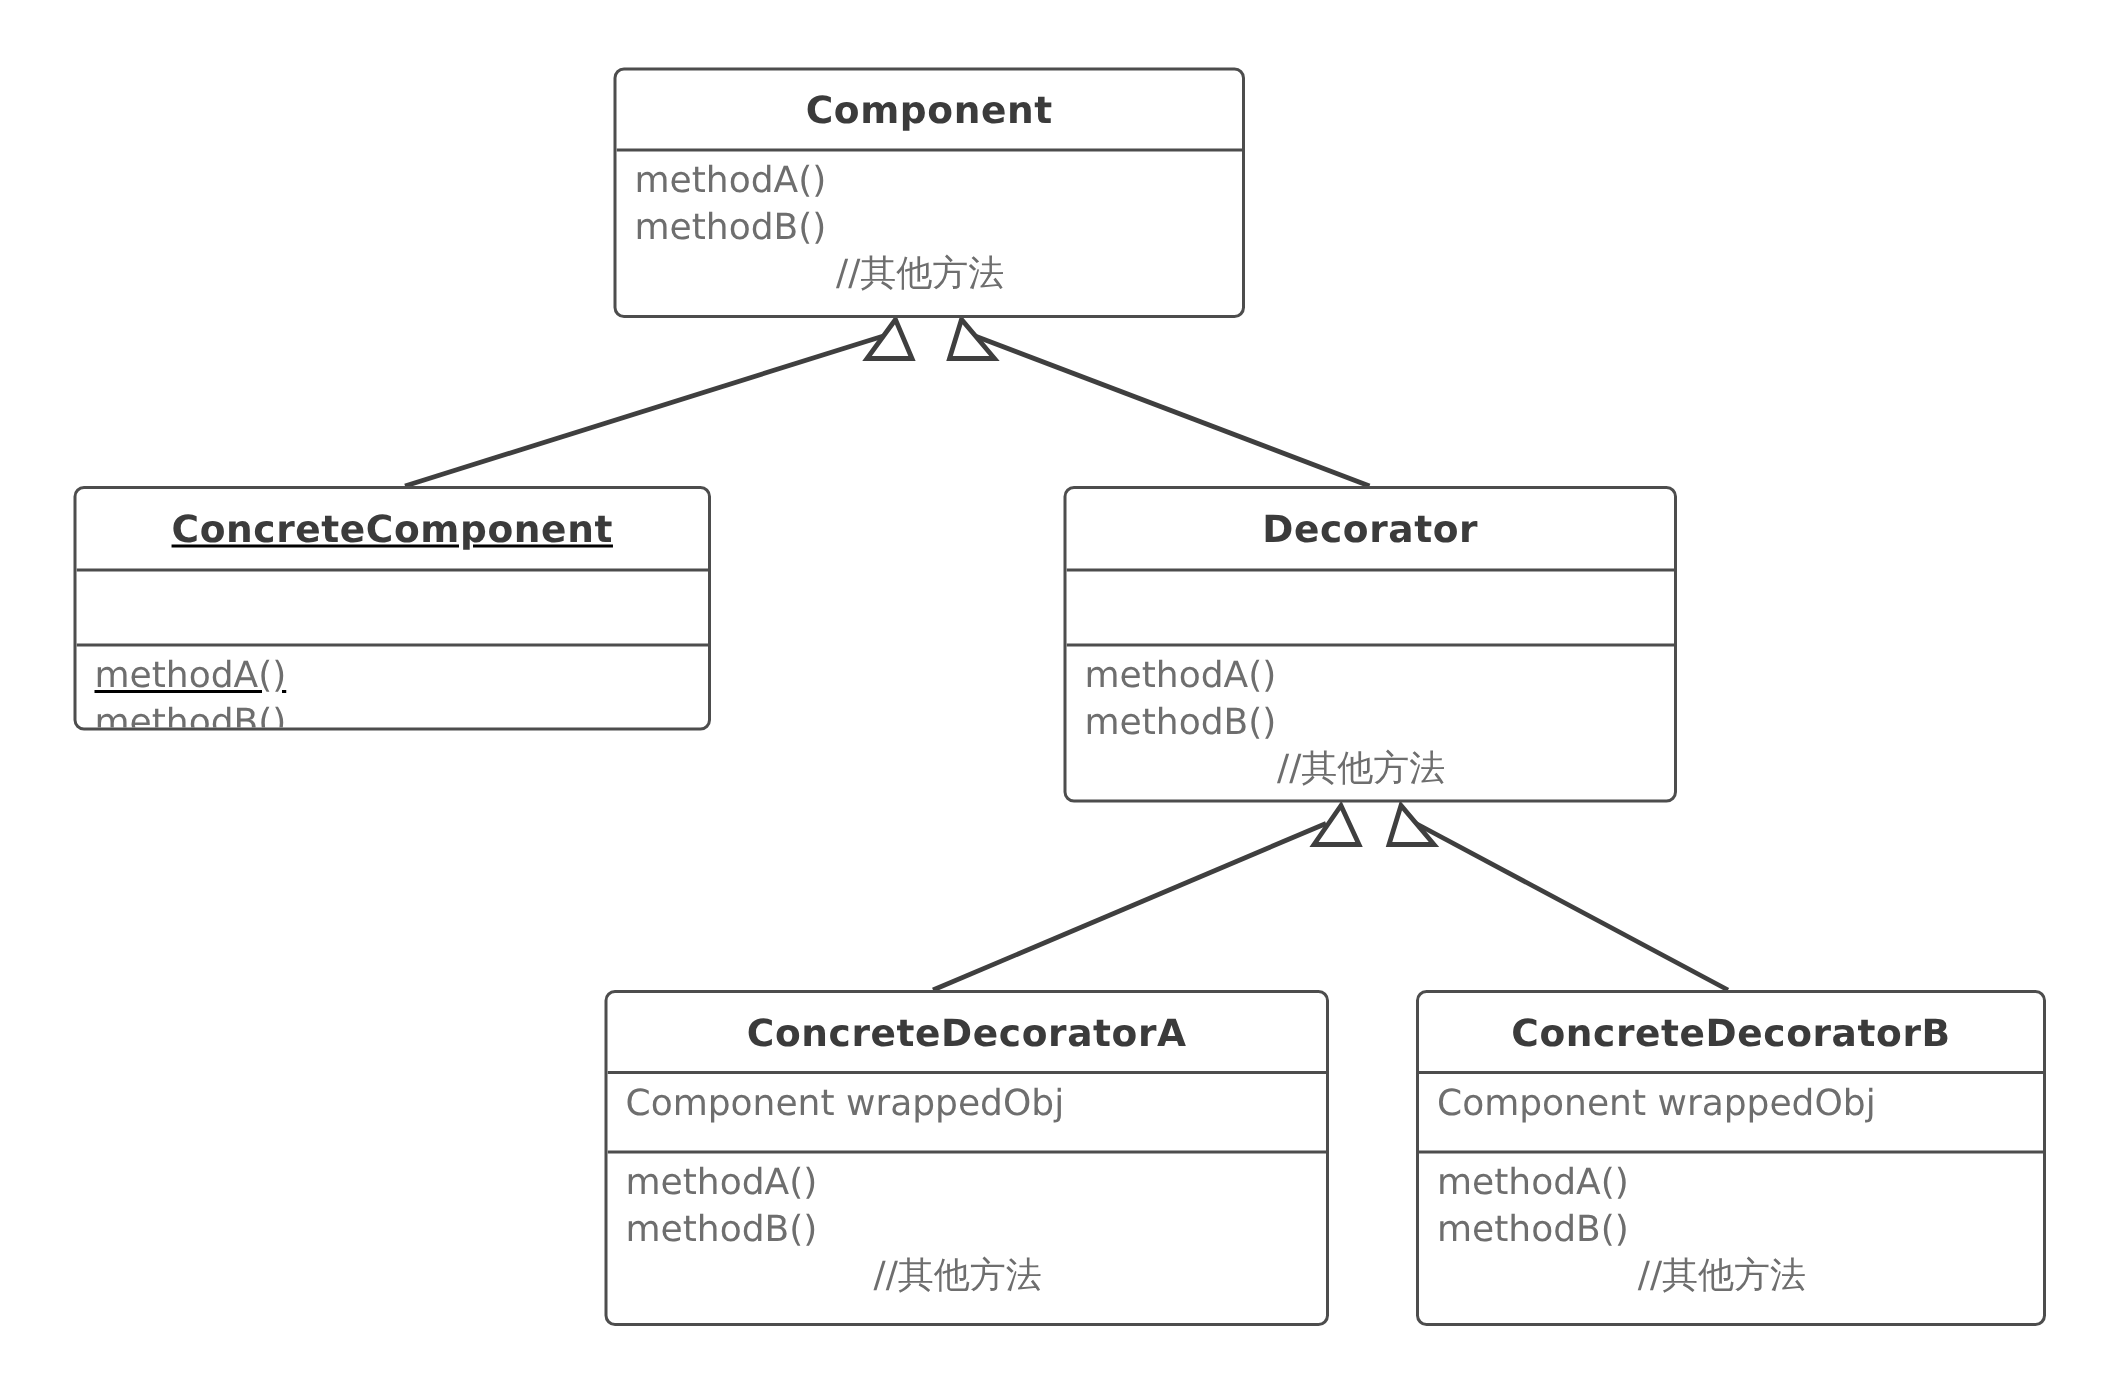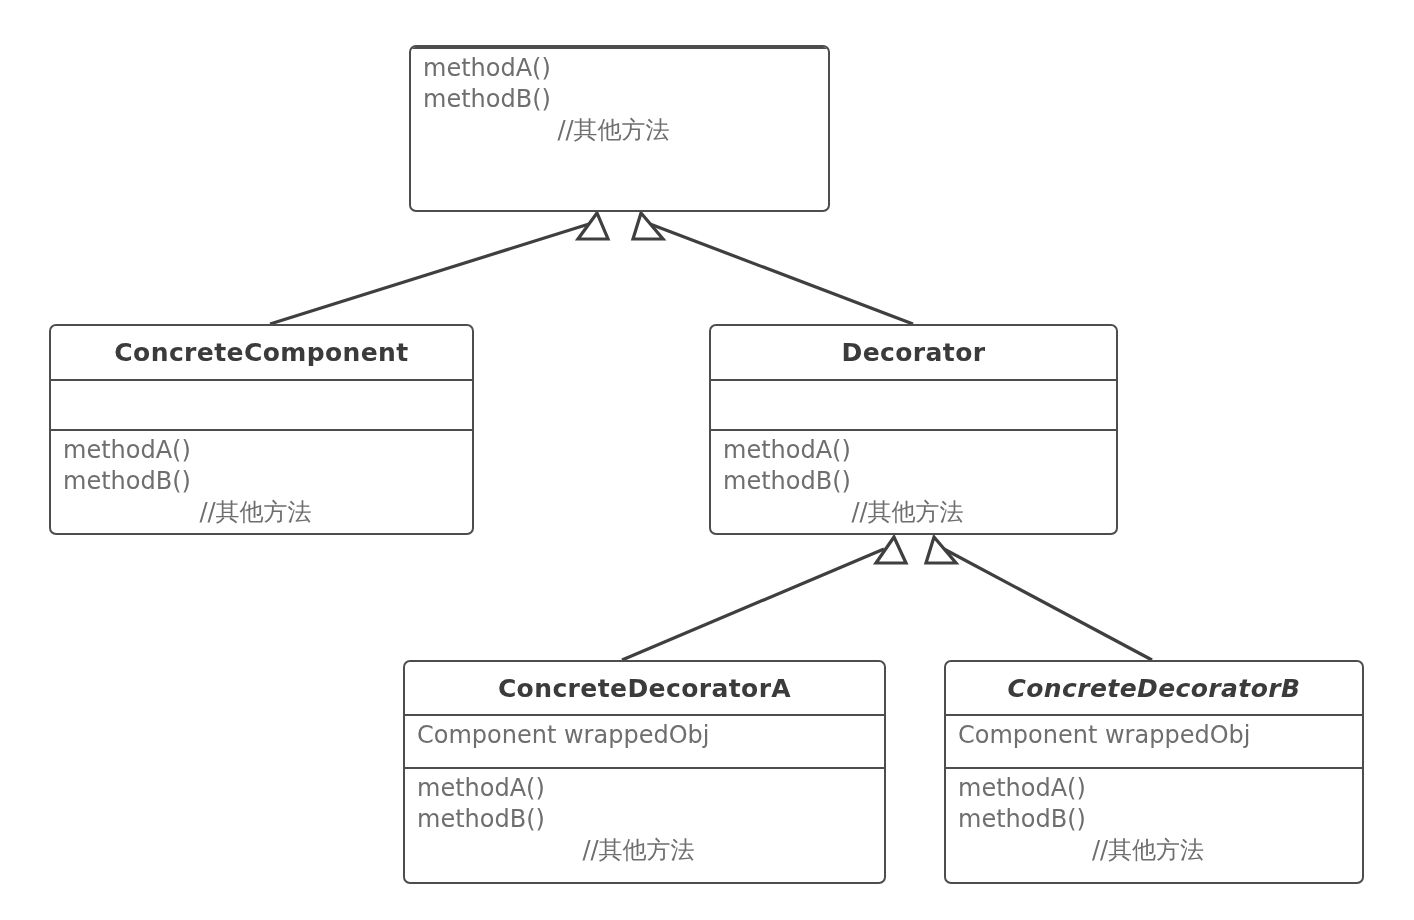--- a/index.html
+++ b/index.html
@@ -64,37 +64,37 @@
   .uml-line.cjk {
     font-family: "DejaVu Sans", "Liberation Sans", sans-serif;
     text-align: center;
   }
 
   
   #box-component        { left: 409px; top: 45px;  width: 421px; height: 167px; }
   #box-component .uml-title { height: 52px; }
   #box-component .ops   { height: 112px; }
 
-  #box-concrete-component { left: 49px;  top: 324px; width: 425px; height: 211px; }
+  #box-concrete-component { left: 49px;  top: 324px; width: 425px; height: 163px; text-decoration: underline; }
   #box-concrete-component .uml-title { height: 53px; }
   #box-concrete-component .attrs { height: 50px; }
   #box-concrete-component .ops   { height: 105px; }
 
   #box-decorator        { left: 709px; top: 324px; width: 409px; height: 211px; }
   #box-decorator .uml-title { height: 53px; }
   #box-decorator .attrs { height: 50px; }
   #box-decorator .ops   { height: 105px; }
 
   #box-concrete-decorator-a { left: 403px; top: 660px; width: 483px; height: 224px; }
   #box-concrete-decorator-a .uml-title { height: 52px; }
   #box-concrete-decorator-a .attrs { height: 53px; }
   #box-concrete-decorator-a .ops   { height: 119px; }
 
   #box-concrete-decorator-b { left: 944px; top: 660px; width: 420px; height: 224px; }
-  #box-concrete-decorator-b .uml-title { height: 52px; font-style: italic; }
+  #box-concrete-decorator-b .uml-title { height: 52px; }
   #box-concrete-decorator-b .attrs { height: 53px; }
   #box-concrete-decorator-b .ops   { height: 119px; }
 </style>
 </head>
 <body>
 
 <div id="canvas">
 
   <svg id="edges" viewBox="0 0 1414 920" width="1414" height="920" aria-hidden="true">
 
@@ -113,20 +113,21 @@
       <polygon points="894,537 876,563 906,563" fill="#ffffff" stroke="#3f3f3f" stroke-width="3.2" stroke-linejoin="miter"></polygon>
     </g>
 
     <g>
       <line x1="1152" y1="660" x2="944" y2="549" stroke="#3f3f3f" stroke-width="3.2"></line>
       <polygon points="934,537 926,563 956,563" fill="#ffffff" stroke="#3f3f3f" stroke-width="3.2" stroke-linejoin="miter"></polygon>
     </g>
   </svg>
 
   <div class="uml-class" id="box-component">
+    <div class="uml-title">Component</div>
     <div class="uml-compartment ops">
       <div class="uml-line">methodA()</div>
       <div class="uml-line">methodB()</div>
       <div class="uml-line cjk">//其他方法</div>
     </div>
   </div>
 
   <div class="uml-class" id="box-concrete-component">
     <div class="uml-title">ConcreteComponent</div>
     <div class="uml-compartment attrs empty"></div>

